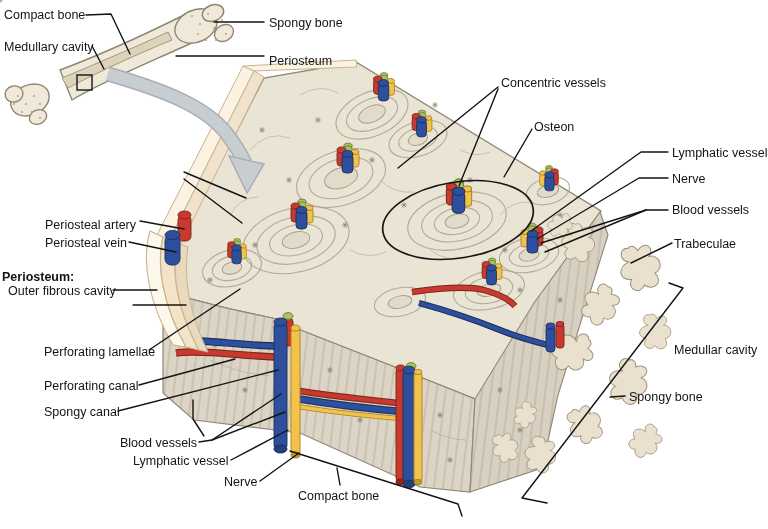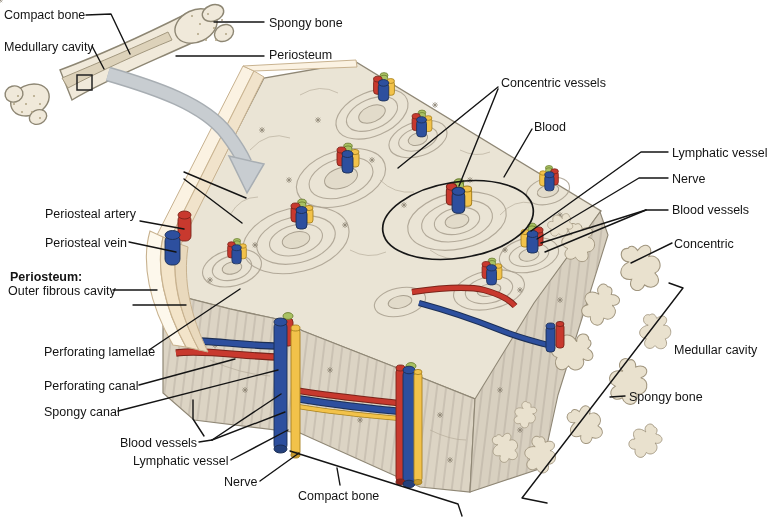--- a/index.html
+++ b/index.html
@@ -321,34 +321,34 @@
     <path d="M290,451 L458,504 L462,516"></path>
     <path d="M337,468 L340,485"></path>
     <path d="M669,283 L683,288 L522,498 L547,503"></path>
     <path d="M625,396 L610,397"></path>
   </g>
 </svg>
 
   <div class="lbl" style="left:4px;top:8px">Compact bone</div>
   <div class="lbl" style="left:4px;top:40px">Medullary cavity</div>
   <div class="lbl" style="left:269px;top:16px">Spongy bone</div>
-  <div class="lbl" style="left:269px;top:48px">Periosteum</div>
+  <div class="lbl" style="left:269px;top:54px">Periosteum</div>
 
   <div class="lbl" style="left:501px;top:76px">Concentric vessels</div>
-  <div class="lbl" style="left:534px;top:120px">Blood</div>
+  <div class="lbl" style="left:534px;top:120px">Osteon</div>
   <div class="lbl" style="left:672px;top:146px">Lymphatic vessel</div>
   <div class="lbl" style="left:672px;top:172px">Nerve</div>
   <div class="lbl" style="left:672px;top:203px">Blood vessels</div>
-  <div class="lbl" style="left:674px;top:237px">Concentric</div>
-
-
-  <div class="lbl" style="left:45px;top:207px">Periosteal artery</div>
+  <div class="lbl" style="left:674px;top:237px">Trabeculae</div>
+
+
+  <div class="lbl" style="left:45px;top:218px">Periosteal artery</div>
   <div class="lbl" style="left:45px;top:236px">Periosteal vein</div>
 
-  <div class="lbl b" style="left:10px;top:270px">Periosteum:</div>
+  <div class="lbl b" style="left:2px;top:270px">Periosteum:</div>
   <div class="lbl" style="left:8px;top:284px">Outer fibrous cavity</div>
 
   <div class="lbl" style="left:44px;top:345px">Perforating lamellae</div>
   <div class="lbl" style="left:44px;top:379px">Perforating canal</div>
   <div class="lbl" style="left:44px;top:405px">Spongy canal</div>
   <div class="lbl" style="left:120px;top:436px">Blood vessels</div>
   <div class="lbl" style="left:133px;top:454px">Lymphatic vessel</div>
   <div class="lbl" style="left:224px;top:475px">Nerve</div>
   <div class="lbl" style="left:298px;top:489px">Compact bone</div>
 

